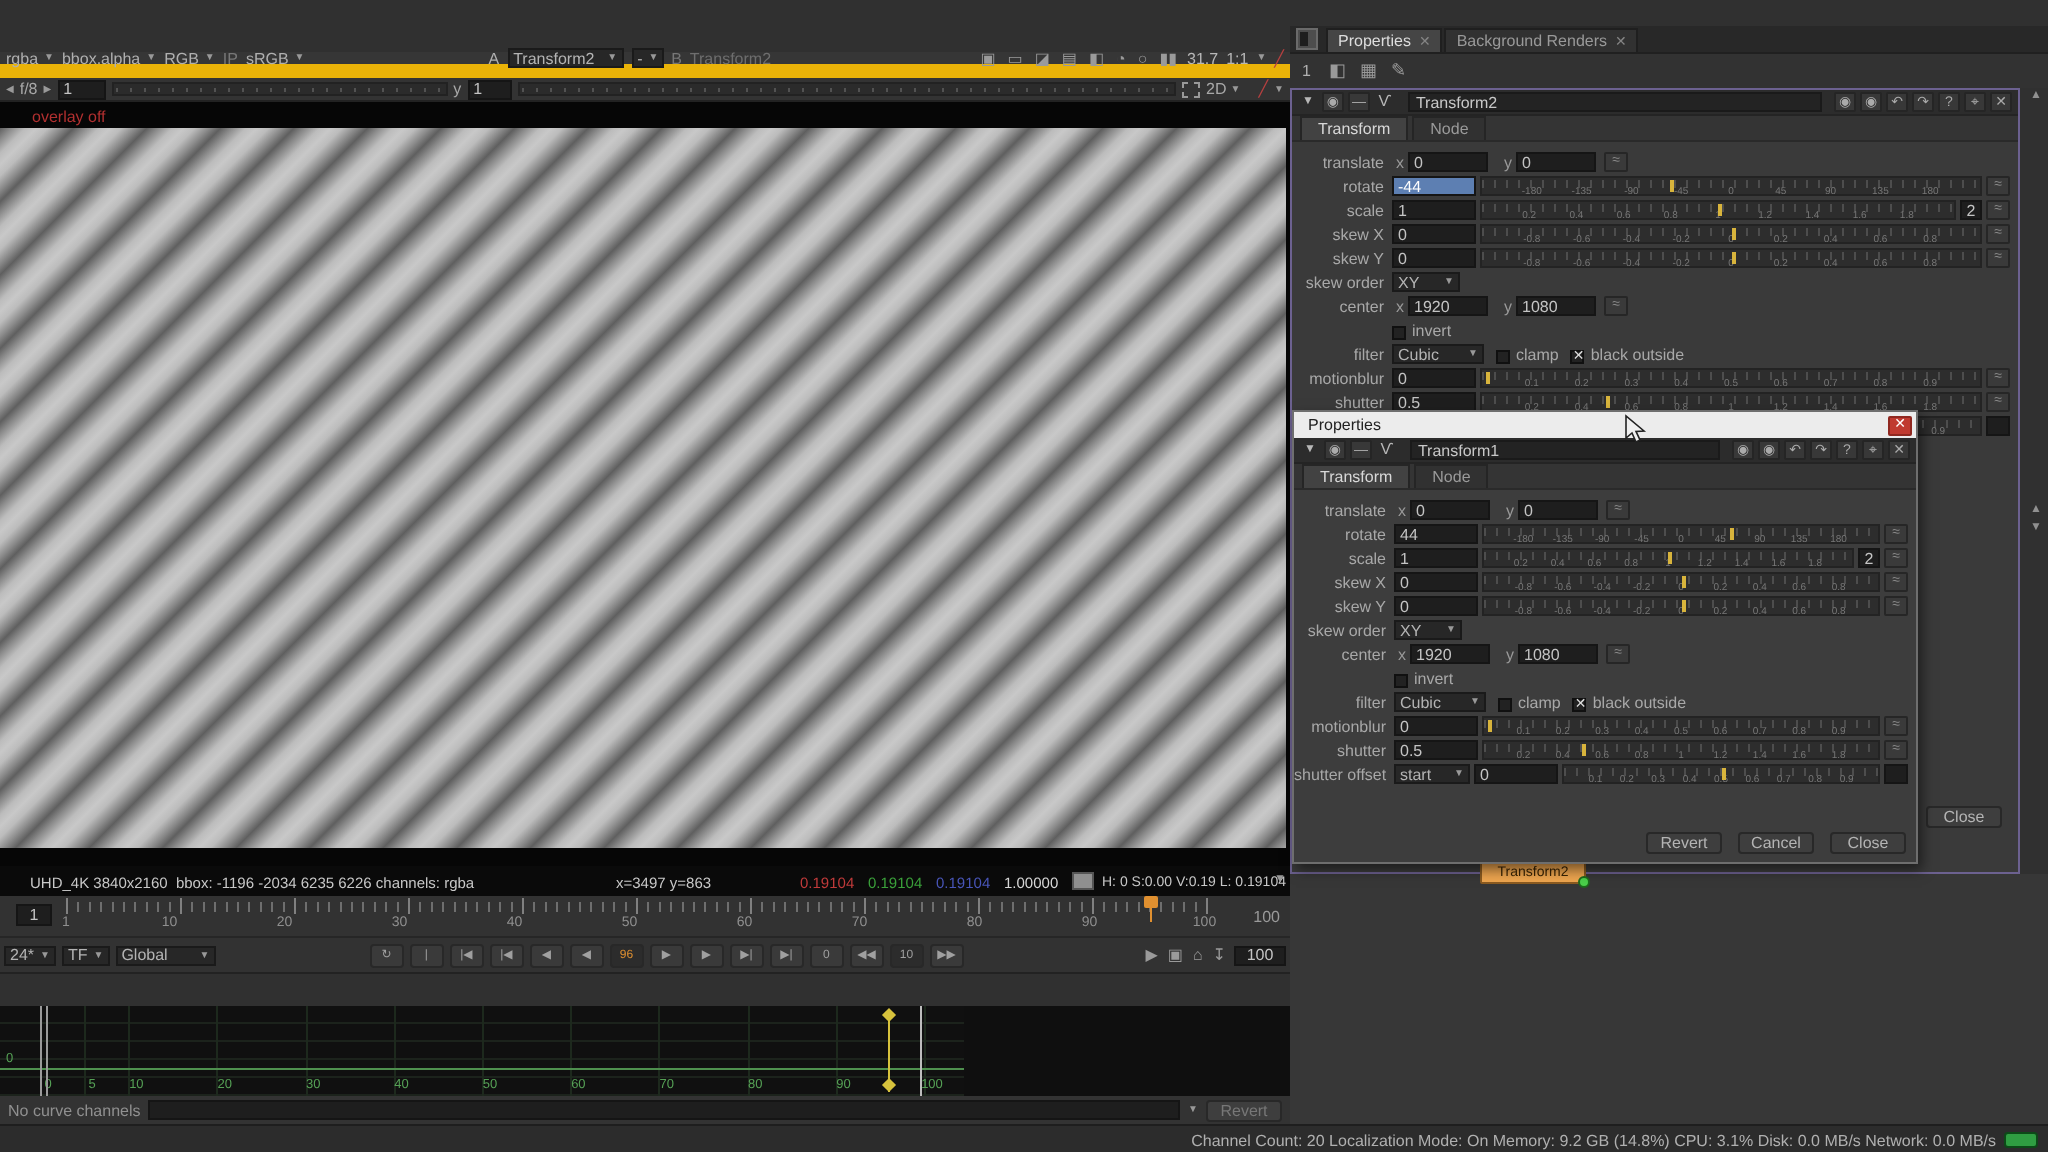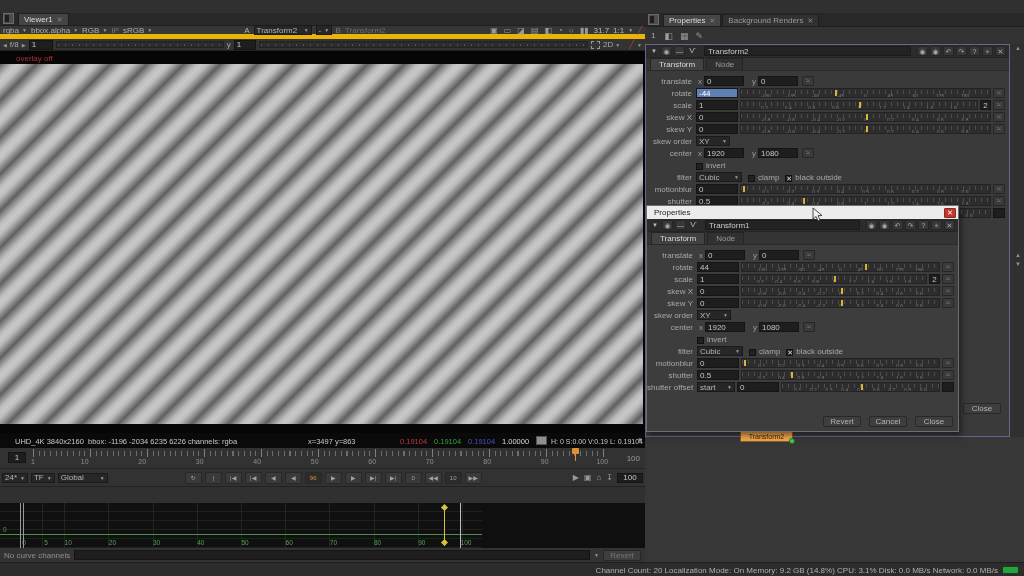--- a/index.html
+++ b/index.html
@@ -18,21 +18,21 @@
 .fld{background:#1e1e1e;border:1px solid #151515;color:#c4c4c4;height:10px;padding:0 2px;font-size:8px;display:flex;align-items:center;white-space:nowrap}
 .dd{background:#272727;border:1px solid #1a1a1a;color:#b4b4b4;height:10px;padding:0 2px;font-size:8px;display:flex;align-items:center;gap:3px;white-space:nowrap}
 .arr{font-size:5px;color:#999}
 .btn{background:#3e3e3e;border:1px solid #282828;border-radius:2px;color:#b4b4b4;text-align:center}
 .cb{width:7px;height:7px;background:#222;border:1px solid #101010;font-size:7px;line-height:6px;color:#ddd;text-align:center}
 .curve-ic{width:12px;height:10px;background:#3a3a3a;border:1px solid #262626;color:#8a8a8a;font-size:7px;line-height:8px;text-align:center;border-radius:1px;flex:none}
 .slider{position:relative;height:10px;background:#2d2d2d;border:1px solid #232323;flex:1;overflow:hidden}
 .slider .ticks{position:absolute;left:0;right:0;top:1px;height:4px;background:repeating-linear-gradient(90deg,rgba(130,130,130,.38) 0 1px,transparent 1px 6px)}
 .slider .marker{position:absolute;top:1px;bottom:1px;width:2px;background:#d8b43c}
 .slider .mk{position:absolute;top:4px;font-size:5px;color:#777;transform:translateX(-50%)}
-#vtb1{left:0;top:26px;width:645px;height:13px;background:#363636;border-bottom:5px solid #eab308;display:flex;align-items:center;padding:0 3px;gap:4px}
+#vtb1{left:0;top:26px;width:645px;height:13px;background:#363636;border-bottom:7px solid #eab308;display:flex;align-items:center;padding:0 3px;gap:4px}
 #vtb1 .seg{display:flex;align-items:center;gap:3px;color:#b0b0b0;white-space:nowrap}
 #vtb2{left:0;top:39px;width:645px;height:12px;background:#333;border-bottom:1px solid #222;display:flex;align-items:center;padding:0 3px;gap:3px;color:#a8a8a8}
 .tickstrip{height:7px;background:#2b2b2b;border:1px solid #222;position:relative}
 .tickstrip::after{content:"";position:absolute;left:1px;right:1px;top:2px;bottom:1px;background:repeating-linear-gradient(90deg,rgba(140,140,140,.4) 0 1px,transparent 1px 7px)}
 .vicon{color:#9a9a9a;font-size:8px;padding:0 1px}
 #canvas{left:0;top:51px;width:645px;height:382px;background:#060606}
 #stripes{position:absolute;left:0;top:13px;width:643px;height:360px;background:#9e9e9e;background-image:repeating-linear-gradient(135deg,#5f5f5f 0px,#8a8a8a 4px,#bcbcbc 9px,#c8c8c8 13px,#bcbcbc 17px,#8a8a8a 22px,#5f5f5f 26px)}
 #overlay-label{position:absolute;left:16px;top:3px;color:#b23030;font-size:8px}
 #infobar{left:0;top:433px;width:645px;height:15px;background:#0a0a0a;color:#c8c8c8;font-size:7.5px}
 #infobar span{position:absolute;top:4px;white-space:pre}
@@ -76,27 +76,20 @@
 #statusbar .badge{position:absolute;right:5px;top:3px;width:17px;height:8px;background:#2f9e42;border:1px solid #0c4a18;border-radius:2px}
 .sarrow{position:absolute;color:#909090;font-size:6px}
 #cursor{position:absolute;left:812px;top:207px;z-index:9}
 </style>
 </head>
 <body>
 
 <div id="root">
 
 
-  <div class="abs tabbar" style="left:0;top:13px;width:645px;height:13px">
-    <div class="pane-icon"></div>
-    <div class="tab active">
-        <span>Viewer1</span>
-        <span class="x">✕</span>
-      </div>
-  </div>
 
   <div id="vtb1" class="abs">
     <span class="seg">
         <span>rgba</span>
         <span class="arr">▼</span>
       </span>
     <span class="seg">
         <span>bbox.alpha</span>
         <span class="arr">▼</span>
       </span>

